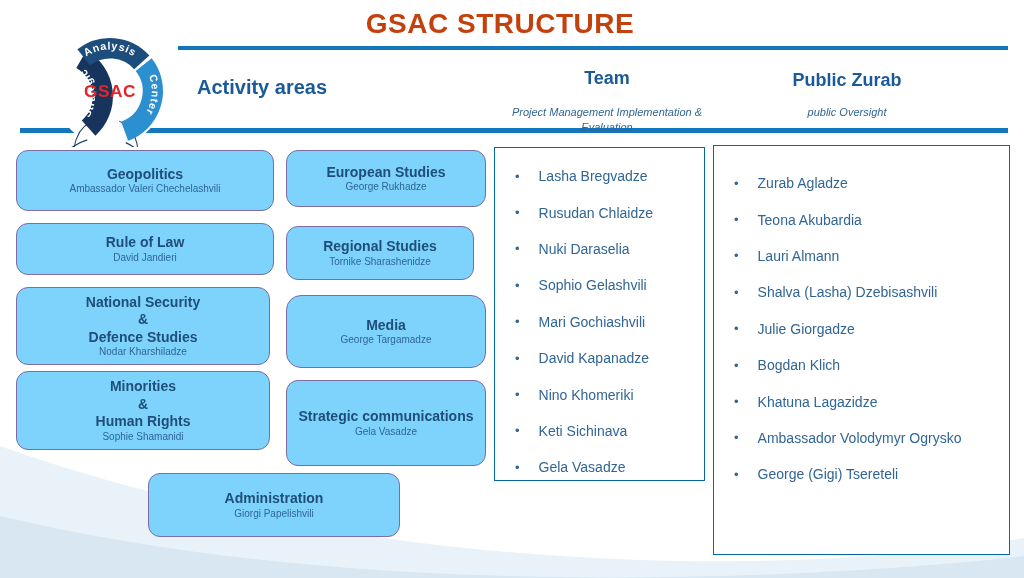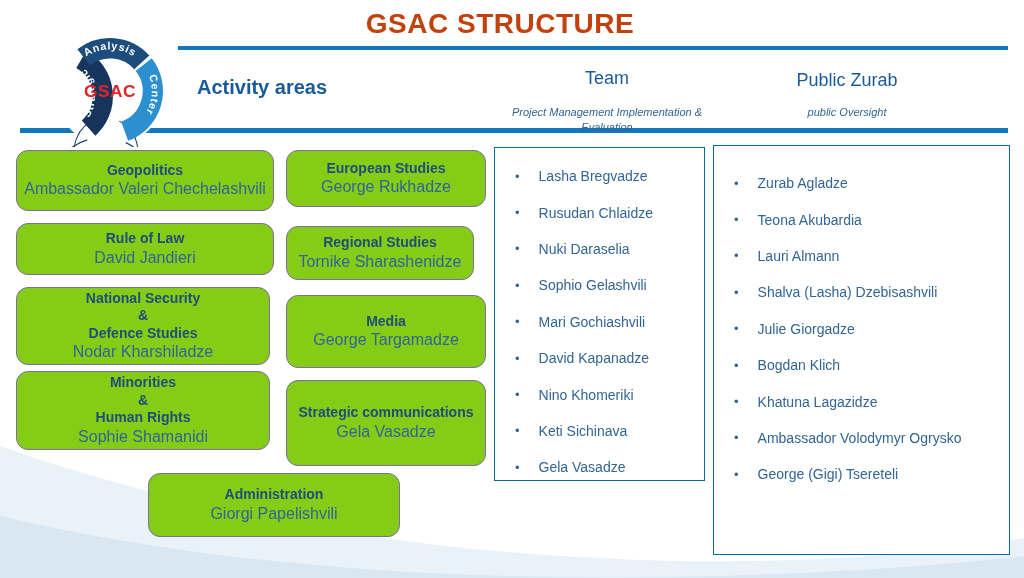--- a/index.html
+++ b/index.html
@@ -25,40 +25,40 @@
 
   
   .logo-wrap{left:54px;top:35px;width:112px;height:112px;z-index:3;}
 
   
   .activity-header{
     left:197px;top:76px;font-size:20px;font-weight:bold;color:#1B5A99;z-index:2;
   }
   .team-head{left:495px;top:68px;width:224px;text-align:center;z-index:2;}
   .board-head{left:727px;top:70px;width:240px;text-align:center;z-index:2;}
-  .col-header{font-size:18px;font-weight:normal;color:#1B5A99;}
+  .col-header{font-size:18px;font-weight:bold;color:#1B5A99;}
   .col-sub{font-size:11px;font-style:italic;color:#316595;margin-top:16px;line-height:1.35;}
   .board-head .col-sub{margin-top:14px;}
 
   
   .box{
-    border:1.5px solid #7D6CA5;border-radius:12px;background:#84cc16;
+    border:1.5px solid #7D6CA5;border-radius:12px;background:#7dd3fc;
     display:flex;flex-direction:column;align-items:center;justify-content:center;
     text-align:center;z-index:2;box-sizing:border-box;padding:2px 6px;
   }
   .box-title{font-size:14px;font-weight:bold;color:#1F4E79;line-height:1.25;white-space:pre-line;}
-  .box-name{font-size:16px;color:#316595;line-height:1.25;}
+  .box-name{font-size:10px;color:#316595;line-height:1.25;}
 
   .b-geo{left:16px;top:150px;width:258px;height:61px;}
   .b-rol{left:16px;top:223px;width:258px;height:52px;}
   .b-nat{left:16px;top:287px;width:254px;height:78px;}
   .b-min{left:16px;top:371px;width:254px;height:79px;}
   .b-eur{left:286px;top:150px;width:200px;height:57px;}
   .b-reg{left:286px;top:226px;width:188px;height:54px;}
-  .b-med{left:286px;top:295px;width:200px;height:73px;}
+  .b-med{left:286px;top:295px;width:200px;height:73px;border-radius:15px;}
   .b-str{left:286px;top:380px;width:200px;height:86px;}
   .b-adm{left:148px;top:473px;width:252px;height:64px;}
 
   
   .panel{
     border:1px solid #0369a1;background:#fff;z-index:2;box-sizing:border-box;
   }
   .panel-team{left:494px;top:147px;width:211px;height:334px;padding-top:10px;}
   .panel-board{left:713px;top:145px;width:297px;height:410px;padding-top:19px;}
   .panel ul{list-style:none;margin:0;padding:0;}

